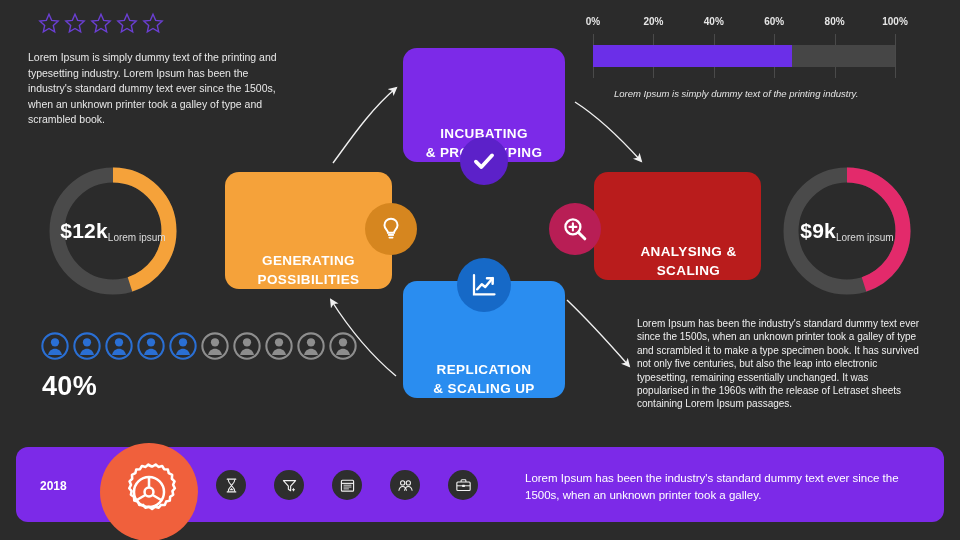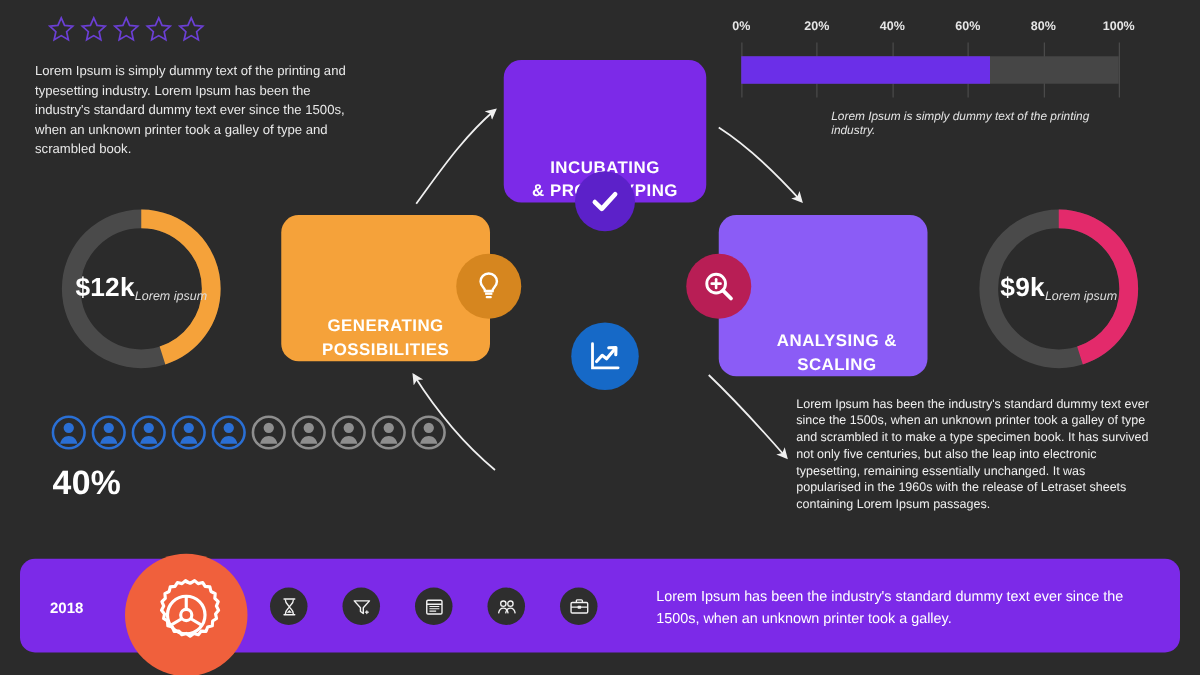--- a/index.html
+++ b/index.html
@@ -45,48 +45,48 @@
   }
   #progress-track {
     position: absolute; left: 0; top: 11px;
     width: 302px; height: 22px; background: #464646;
   }
   #progress-fill {
     position: absolute; left: 0; top: 0; height: 22px;
     background: #6b2fe8;
   }
   #progress-caption {
-    margin-top: 10px; margin-left: 80px;
+    margin-top: 10px; margin-left: 29px;
     color: #e4e4e4; font-size: 9.5px; font-style: italic;
   }
 
   
   .donut { width: 136px; height: 136px; }
   .donut-center {
     position: absolute; left: 0; top: 0; width: 136px; height: 136px;
     display: flex; flex-direction: row; align-items: center; justify-content: center;
     pointer-events: none;
   }
   .donut-value { color: #ffffff; font-size: 21px; font-weight: 700; letter-spacing: .2px; }
-  .donut-label { color: #dcdcdc; font-size: 10px; font-style: italic; margin-top: 13px; }
+  .donut-label { color: #dcdcdc; font-size: 10px; margin-top: 13px; }
   #donut-left { left: 45px; top: 163px; width: 136px; height: 136px; }
   #donut-right { left: 779px; top: 163px; width: 136px; height: 136px; }
 
   
   .pbox {
     border-radius: 14px;
     display: flex; align-items: flex-end; justify-content: center;
     text-align: center;
     color: #ffffff; font-weight: 700; font-size: 13.5px; line-height: 19px;
     letter-spacing: .4px;
   }
   #box-incubating { left: 403px; top: 48px;  width: 162px; height: 114px; background: #7c2ae8; }
   #box-generating { left: 225px; top: 172px; width: 167px; height: 117px; background: #f5a23a; }
   #box-analysing  { left: 575px; top: 172px; width: 167px; height: 117px; background: #e2२; }
-  #box-analysing  { left: 575px; top: 172px; width: 167px; height: 129px; background: #8b5cf6; }
+  #box-analysing  { left: 594px; top: 172px; width: 167px; height: 108px; background: #b91c1c; }
   #box-replication{ left: 403px; top: 281px; width: 162px; height: 117px; background: #2a8df0; }
 
   
   .badge {
     position: absolute; border-radius: 50%;
     display: flex; align-items: center; justify-content: center;
   }
   #badge-check   { left: 460px; top: 137px; width: 48px; height: 48px; background: #5c21c9; }
   #badge-bulb    { left: 365px; top: 203px; width: 52px; height: 52px; background: #d6861f; }
   #badge-search  { left: 549px; top: 203px; width: 52px; height: 52px; background: #b81e55; }
@@ -227,20 +227,26 @@
     </div>
   </div>
 
   <div class="abs pbox" id="box-analysing">
     <div style="padding-left:22px;">
       <span>ANALYSING &amp;</span><br>
       <span>SCALING</span>
     </div>
   </div>
 
+  <div class="abs pbox" id="box-replication">
+    <div style="padding-top:22px;">
+      <span>REPLICATION</span><br>
+      <span>&amp; SCALING UP</span>
+    </div>
+  </div>
 
   <div class="abs badge" id="badge-check">
     <svg width="26" height="26" viewBox="0 0 24 24">
       <path d="M4.5 12.6 L9.6 17.6 L19.5 6.8" fill="none" stroke="#fff" stroke-width="3.4" stroke-linecap="round" stroke-linejoin="round"></path>
     </svg>
   </div>
 
   <div class="abs badge" id="badge-bulb">
     <svg width="28" height="28" viewBox="0 0 24 24">
       <path d="M12 3.2c-3.3 0-5.6 2.5-5.6 5.5 0 2.1 1.1 3.4 2.1 4.5.6.7.9 1.2.9 2h5.2c0-.8.3-1.3.9-2 1-1.1 2.1-2.4 2.1-4.5 0-3-2.3-5.5-5.6-5.5z" fill="none" stroke="#fff" stroke-width="1.7"></path>

